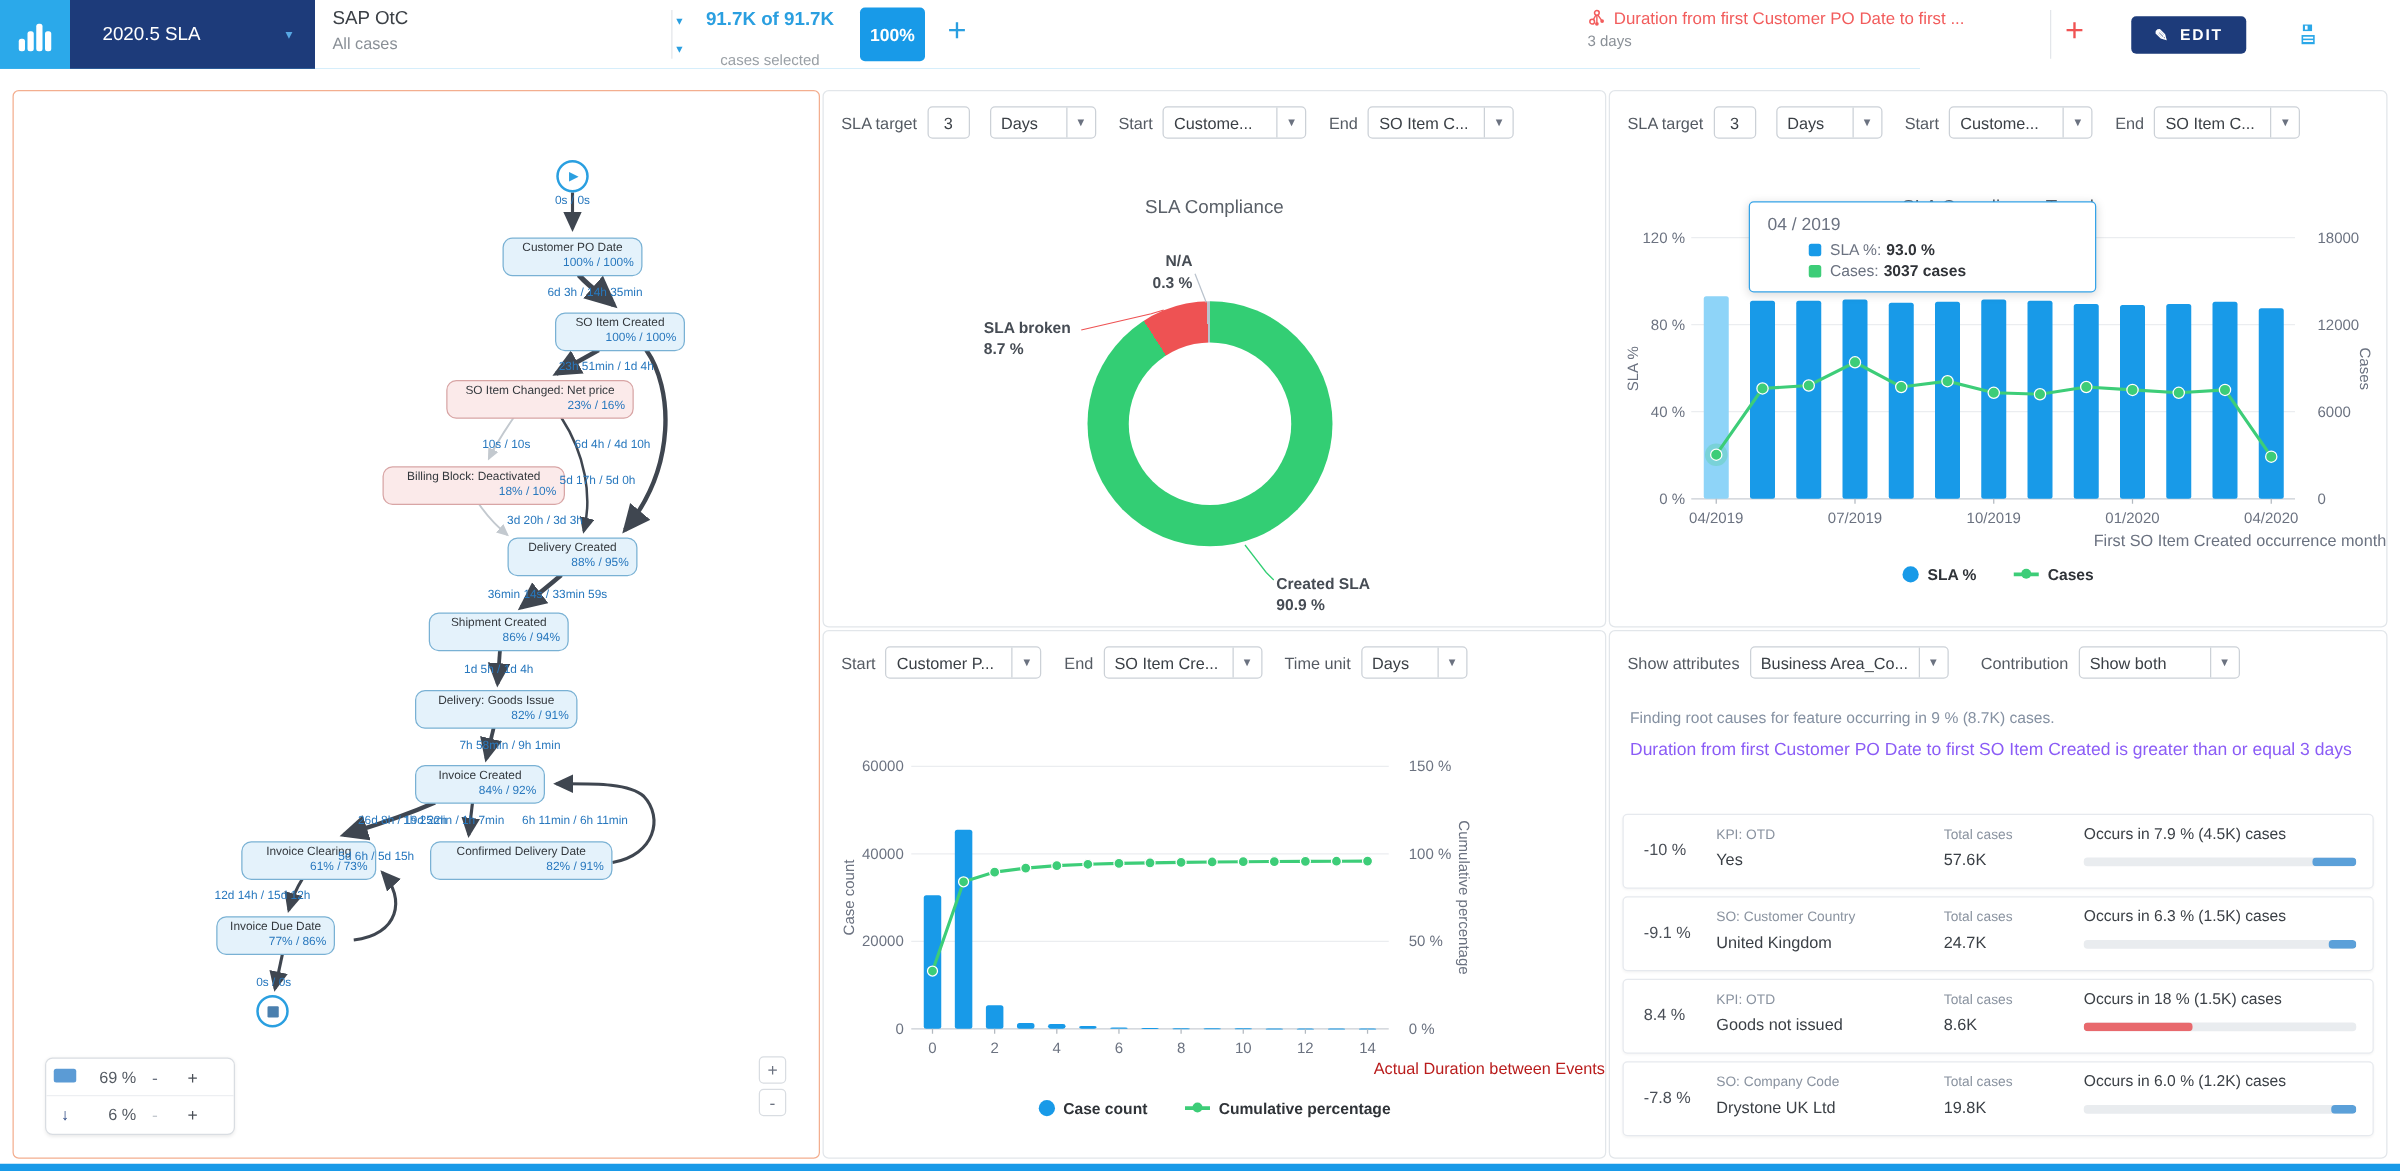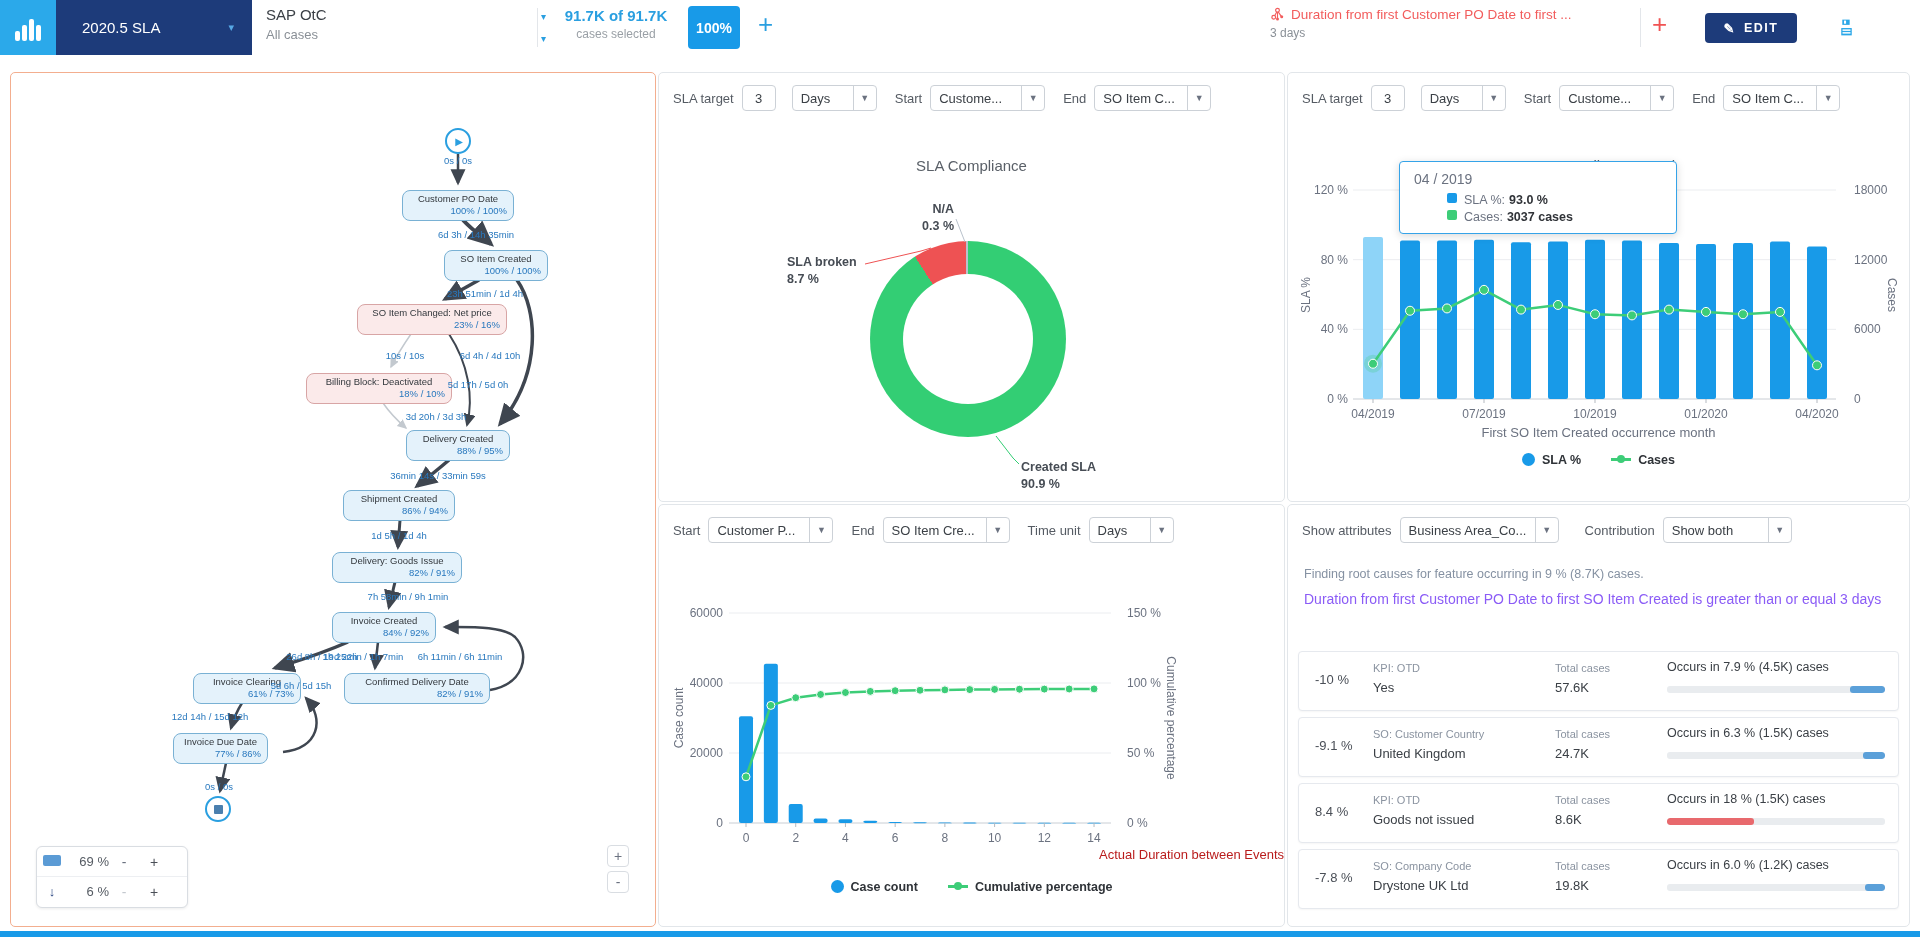--- a/index.html
+++ b/index.html
@@ -11,21 +11,21 @@
   #dataset .lbl{color:#fff;font-size:15px;margin-left:26px;}
   #dataset .car{color:#57a8e4;font-size:11px;margin-left:auto;margin-right:18px;}
   #whitestrip{position:absolute;left:252px;top:0;width:1446px;height:55px;background:#fff;border-top-right-radius:12px;}
   .tb-view{position:absolute;left:14px;top:6px;width:280px;}
   .tb-view .r1{font-size:15px;color:#3b4046;}
   .tb-view .r2{font-size:13px;color:#8a9097;margin-top:4px;}
   .tb-view .car{position:absolute;right:0;color:#2a9fe0;font-size:10px;}
   .tb-div{position:absolute;top:8px;width:1px;height:39px;background:#e3e6ea;}
   #selinfo{position:absolute;left:300px;top:7px;width:128px;text-align:center;}
   #selinfo .p{font-size:15px;color:#2a9fe0;font-weight:bold;}
-  #selinfo .s{font-size:12px;color:#9aa0a6;margin-top:3px;}
+  #selinfo .s{font-size:12px;color:#9aa0a6;margin-top:17px;}
   #selbadge{position:absolute;left:436px;top:6px;width:52px;height:43px;background:#189ae8;border-radius:4px;color:#fff;font-weight:bold;font-size:14px;display:flex;align-items:center;justify-content:center;}
   #addview{position:absolute;left:506px;top:9px;font-size:26px;color:#2a9fe0;font-weight:300;cursor:pointer;}
   #kpitab{position:absolute;left:1018px;top:7px;width:372px;cursor:pointer;}
   #kpitab .t{font-size:13.5px;color:#f25c5c;white-space:nowrap;overflow:hidden;text-overflow:ellipsis;display:flex;align-items:flex-end;gap:6px;}
   #kpitab .s{font-size:12px;color:#8a9097;margin-top:4px;margin-left:0px;}
   #addkpi{position:absolute;left:1400px;top:9px;font-size:26px;color:#f05353;font-weight:300;cursor:pointer;}
   #editbtn{position:absolute;left:1705px;top:13px;width:92px;height:30px;background:#1d3b7a;border-radius:4px;color:#fff;display:flex;align-items:center;justify-content:center;gap:8px;font-size:12.5px;font-weight:bold;letter-spacing:1.5px;cursor:pointer;}
   #saveicon{position:absolute;left:1836px;top:17px;cursor:pointer;}
   #kebab{position:absolute;left:1882px;top:14px;color:#fff;font-size:20px;font-weight:bold;cursor:pointer;}
   
@@ -63,21 +63,21 @@
   .slrow .btn{width:30px;text-align:center;color:#6b7280;cursor:pointer;font-size:14px;}
   .slrow .btn.dim{color:#c4c9cf;}
   .zoombtn{position:absolute;left:596px;width:22px;height:22px;background:#fff;border:1px solid #d9dde2;border-radius:4px;color:#6b7280;font-size:14px;display:flex;align-items:center;justify-content:center;cursor:pointer;box-sizing:border-box;}
   
   #donut{position:absolute;left:211px;top:168px;width:196px;height:196px;border-radius:50%;}
   #donut-hole{position:absolute;left:244px;top:201px;width:130px;height:130px;border-radius:50%;background:#fff;}
   .donut-lab{position:absolute;font-size:12.5px;font-weight:600;color:#464c54;line-height:17px;}
   
   #trend-tooltip{position:absolute;left:111px;top:88px;width:248px;background:#fff;border:1px solid #35a3e8;border-radius:4px;box-shadow:0 2px 8px rgba(0,0,0,.15);padding:9px 14px;z-index:5;}
   #trend-tooltip .tt{font-size:14px;color:#6b7280;margin-bottom:6px;}
-  #trend-tooltip .tr{font-size:12.5px;color:#6b7280;margin-top:3px;display:flex;padding-left:33px;}
+  #trend-tooltip .tr{font-size:12.5px;color:#6b7280;margin-top:3px;display:flex;align-items:center;padding-left:33px;}
   #trend-tooltip .sq{width:10px;height:10px;border-radius:2px;display:inline-block;margin-right:7px;}
   #trend-tooltip b{color:#303338;margin-left:4px;}
   
   #rc-finding{position:absolute;left:16px;top:62px;font-size:12.5px;color:#8591a2;}
   #rc-statement{position:absolute;left:16px;top:84px;width:588px;font-size:14px;color:#8b5cf6;line-height:1.45;}
   .rc-row{position:absolute;left:10px;width:599px;height:58px;border:1px solid #e6e9ee;border-radius:4px;background:#fff;box-shadow:0 1px 2px rgba(0,0,0,.04);cursor:pointer;}
   .rc-contrib{position:absolute;left:16px;top:20px;font-size:13px;color:#4a4f57;}
   .rc-attr{position:absolute;left:74px;top:10px;width:170px;}
   .rc-total{position:absolute;left:256px;top:10px;width:100px;}
   .rc-k{font-size:11px;color:#8a93a0;}
@@ -476,21 +476,21 @@
       <b>93.0 %</b>
     </div>
     <div class="tr">
       <span class="sq" style="background:#3dcd78;"></span>
       <span>Cases:</span>
       <b>3037 cases</b>
     </div>
   </div>
   <div class="vlabel" style="left:18px;top:222px;transform:translate(-50%,-50%) rotate(-90deg);">SLA %</div>
   <div class="vlabel" style="left:604px;top:222px;transform:translate(-50%,-50%) rotate(90deg);">Cases</div>
-  <div style="position:absolute;left:0;top:352px;width:100%;text-align:center;font-size:13px;color:#6b7280;">First SO Item Created occurrence month</div>
+  <div style="position:absolute;left:0;top:352px;width:100%;text-align:right;font-size:13px;color:#6b7280;">First SO Item Created occurrence month</div>
   <div class="legend" style="top:380px;">
     <span><span class="dot" style="background:#189ae8;"></span><span>SLA %</span></span>
     <span><span class="lmark" style="background:#3dcd78;"></span><span>Cases</span></span>
   </div>
 </div>
 
 <div class="panel" id="p-root">
   <div class="ctrl-row">
     <span>Show attributes</span>
     <span class="sel">

